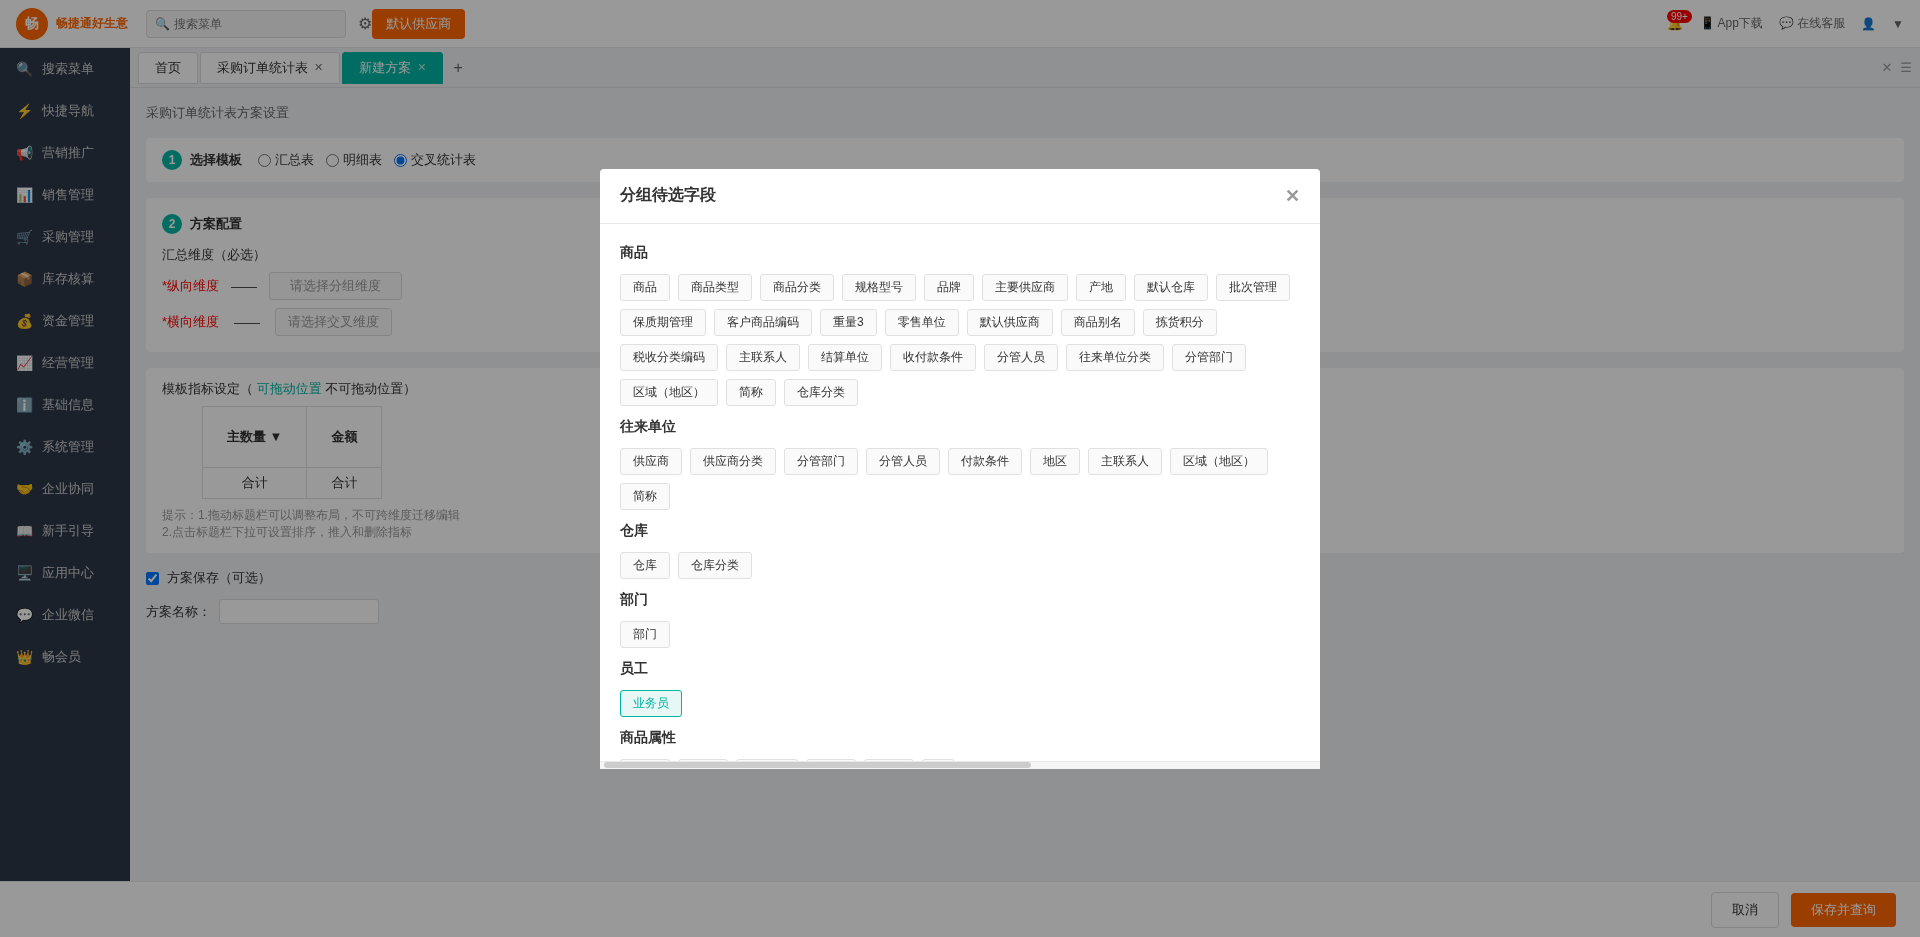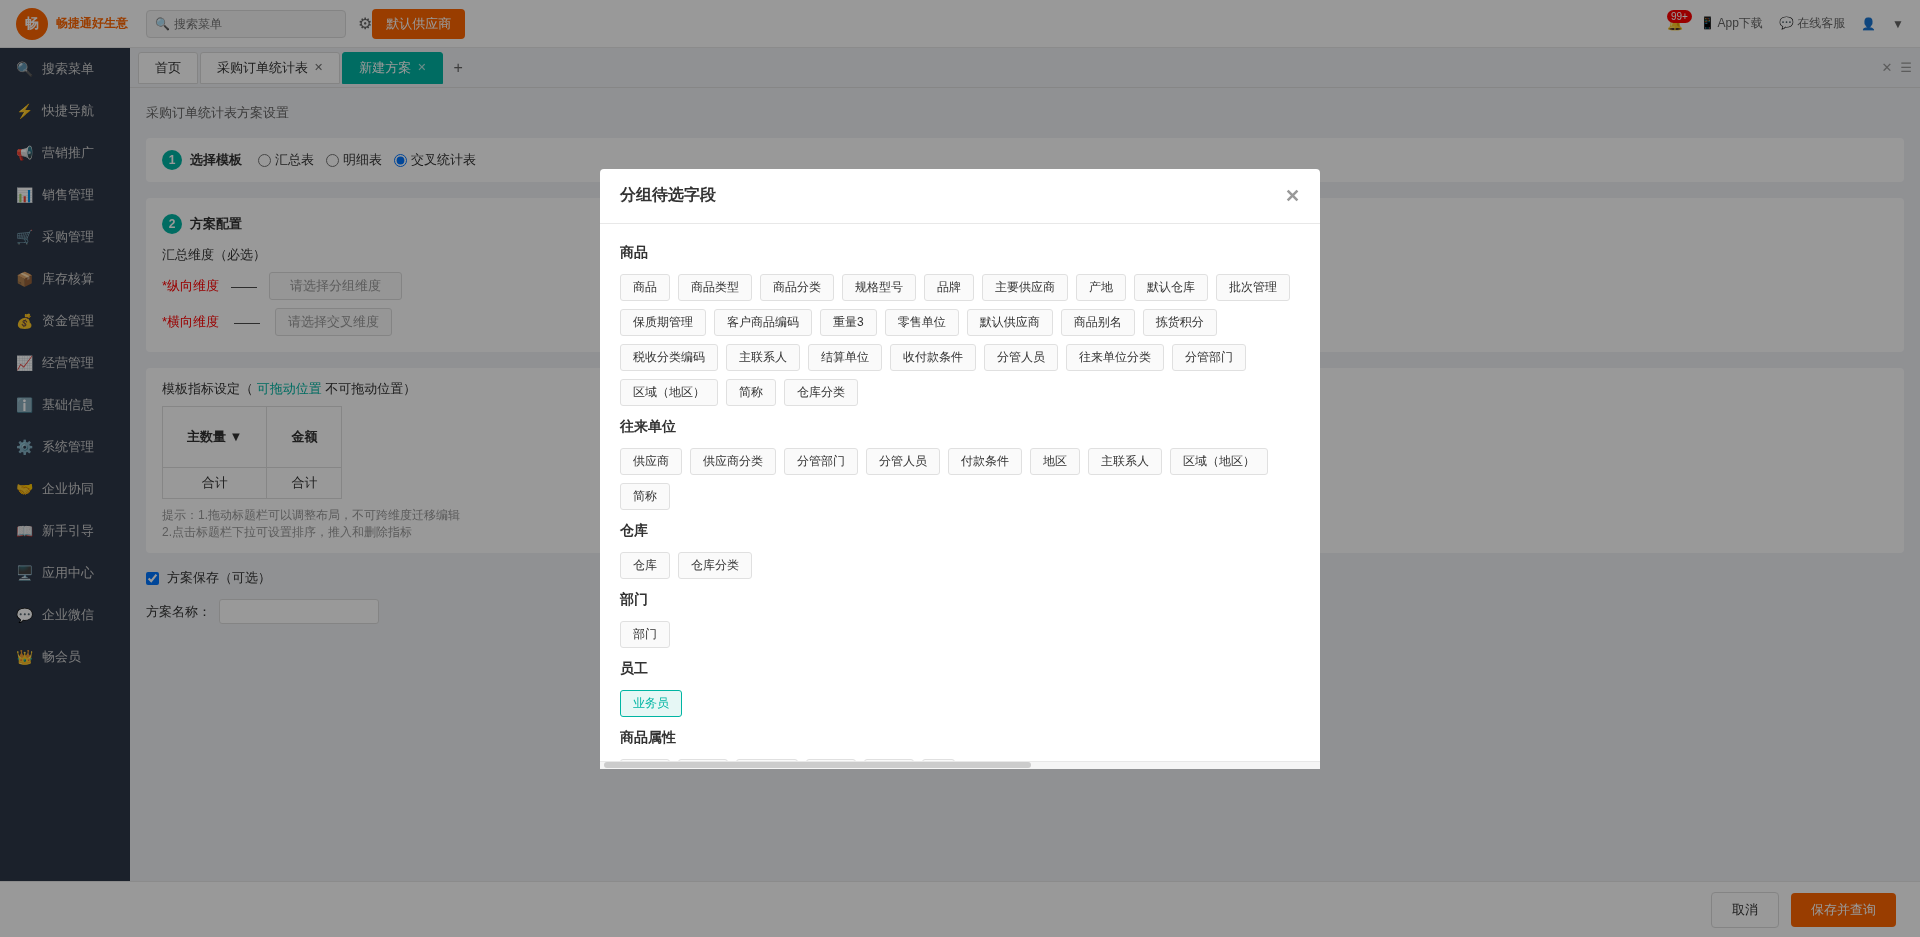--- a/index.html
+++ b/index.html
@@ -419,21 +419,21 @@
       <div style="border:1px solid #ddd; border-radius:3px; padding:4px 12px; color:#999; cursor:pointer; background:#fafafa;">请选择交叉维度</div>
     </div>
   </div>
 
   <div style="background:#fff; border-radius:4px; padding:12px 16px; margin-bottom:16px;">
     <div style="font-size:13px; margin-bottom:8px;">
       <span>模板指标设定（</span>
       <span style="color:#00b5a3;">可拖动位置</span>
       <span>不可拖动位置）</span>
     </div>
-    <table style="border-collapse:collapse; font-size:13px;">
+    <table style="border-collapse:collapse; font-size:13px;margin-left:40px;">
       <thead>
         <tr>
           <th style="border:1px solid #e0e0e0; padding:6px 24px;">主数量 ▼</th>
           <th style="border:1px solid #e0e0e0; padding:21px 24px;">金额</th>
         </tr>
       </thead>
       <tbody>
         <tr>
           <td style="border:1px solid #e0e0e0; padding:6px 24px; text-align:center;">合计</td>
           <td style="border:1px solid #e0e0e0; padding:6px 24px; text-align:center;">合计</td>

